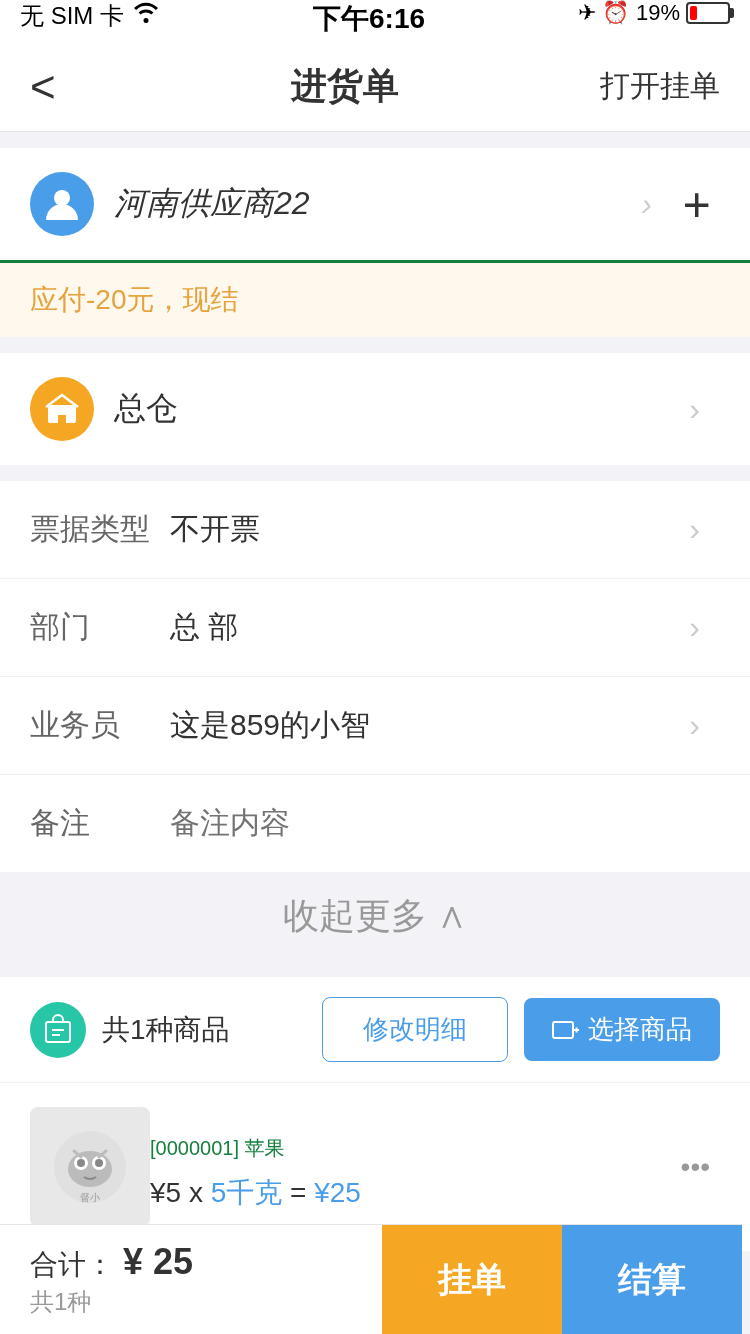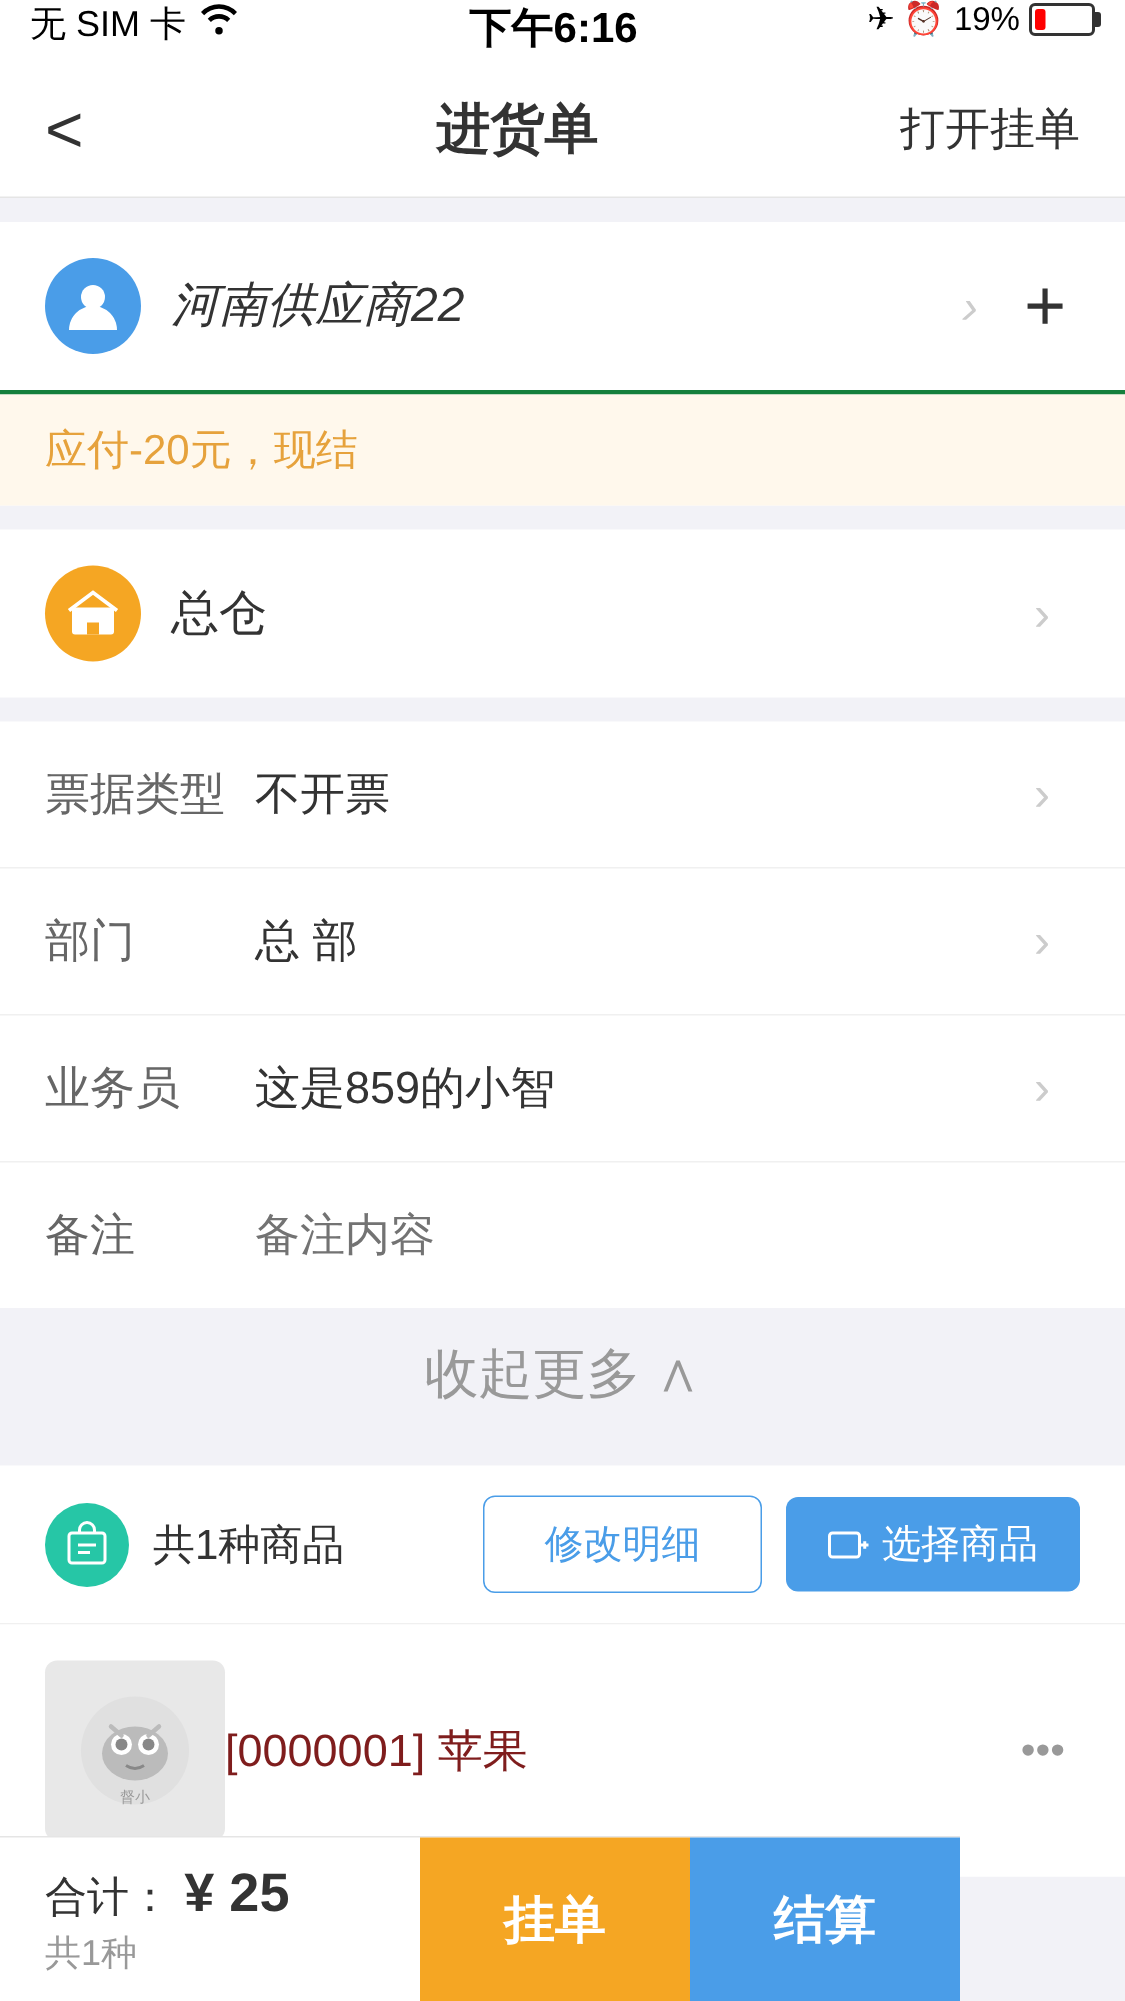--- a/index.html
+++ b/index.html
@@ -275,22 +275,22 @@
       flex-shrink: 0;
       display: flex;
       align-items: center;
       justify-content: center;
       overflow: hidden;
     }
     .product-info {
       flex: 1;
     }
     .product-name {
-      font-size: 30px;
-      color: #7f1d1d;
+      font-size: 20px;
+      color: #15803d;
       margin-bottom: 12px;
       margin-top: 12px;
     }
     .product-price {
       font-size: 28px;
       color: #333;
     }
     .price-highlight {
       color: #4a9de8;
     }
@@ -298,21 +298,21 @@
       padding: 10px;
       cursor: pointer;
       color: #999;
       font-size: 28px;
     }
 
     
     .bottom-bar {
       position: fixed;
       bottom: 0;
-      width: 640px;
+      width: 742px;
       height: 110px;
       display: flex;
       background: #fff;
       border-top: 1px solid #e5e5e5;
     }
     .total-section {
       flex: 1;
       display: flex;
       flex-direction: column;
       justify-content: center;
@@ -476,20 +476,27 @@
           <path d="M34 50 Q40 54 46 50" stroke="#888" stroke-width="2" fill="none"></path>
           <path d="M24 24 L31 30M56 24 L49 30" stroke="#bbb" stroke-width="3" stroke-linecap="round"></path>
           <text x="40" y="74" text-anchor="middle" font-size="10" fill="#999" font-family="Arial">督小</text>
         </svg>
       </div>
       <div class="product-info">
         <div class="product-name">
           <span>[0000001]</span>
           <span>苹果</span>
         </div>
+        <div class="product-price">
+          <span>¥5</span>
+          <span> x </span>
+          <span class="price-highlight">5千克</span>
+          <span> = </span>
+          <span class="price-highlight">¥25</span>
+        </div>
       </div>
       <span class="product-more">•••</span>
     </div>
   </div>
 
 </div>
 
 <div class="bottom-bar">
   <div class="total-section">
     <div>

